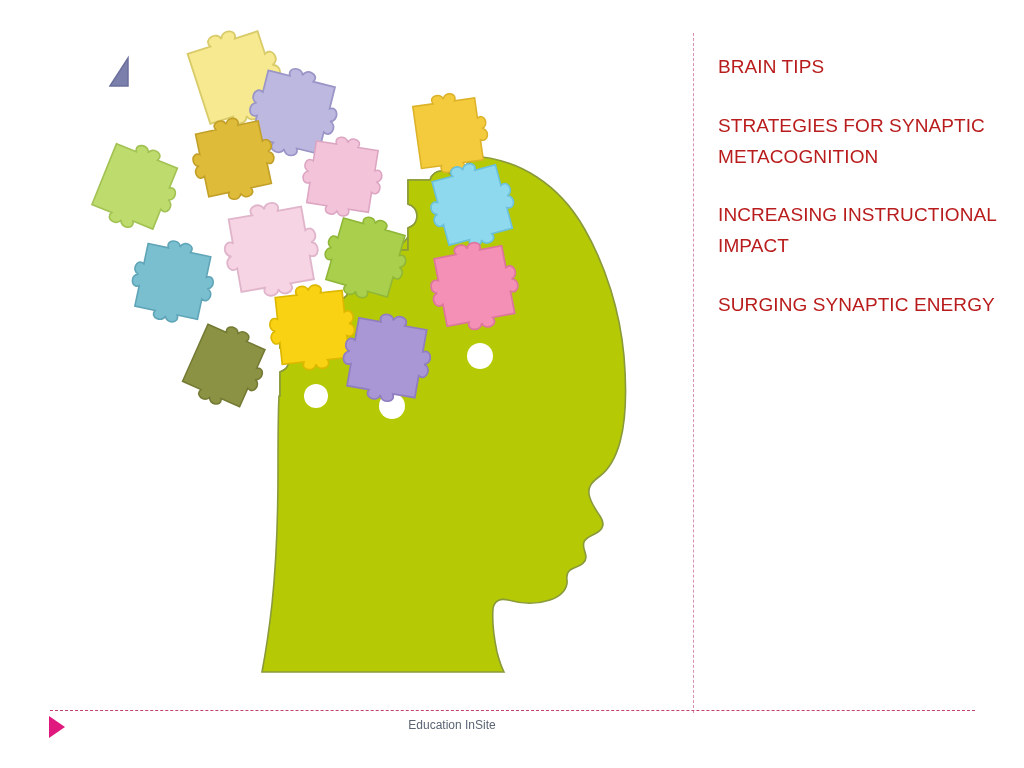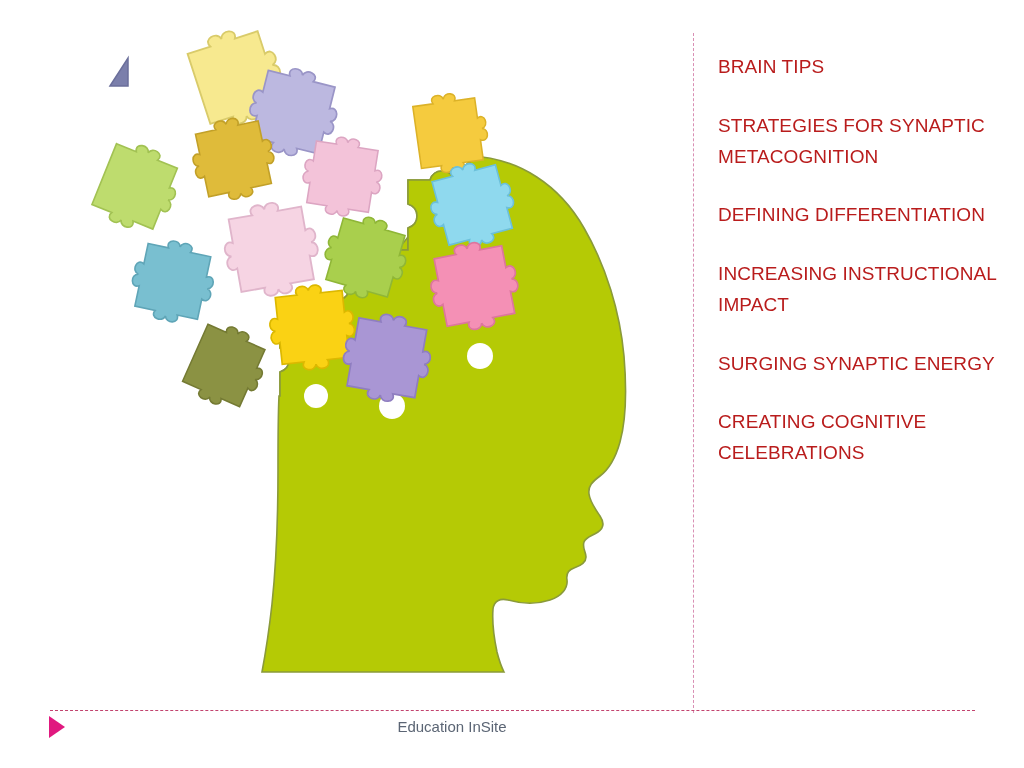--- a/index.html
+++ b/index.html
@@ -76,21 +76,21 @@
   }
   .tips-list li:last-child { margin-bottom: 0; }
 
   
   .footer-text {
     position: absolute;
     left: 0;
     top: 718px;
     width: 1024px;
     text-align: center;
-    font-size: 15px;
+    font-size: 12px;
     color: #5b6574;
   }
   .footer-text span { position: relative; left: -60px; }
 
   
   .artwork {
     position: absolute;
     left: 0;
     top: 0;
     width: 700px;
@@ -270,24 +270,22 @@
   </svg>
 
   <div class="divider-vert"></div>
   <div class="divider-horz"></div>
   <div class="play-triangle"></div>
 
   <div class="text-col">
     <ul class="tips-list">
       <li>BRAIN TIPS</li>
       <li>STRATEGIES FOR SYNAPTIC METACOGNITION</li>
-      <li>DEFINING DIFFERENTIATION</li>
       <li>INCREASING INSTRUCTIONAL IMPACT</li>
       <li>SURGING SYNAPTIC ENERGY</li>
-      <li>CREATING COGNITIVE CELEBRATIONS</li>
     </ul>
   </div>
 
   <div class="footer-text">
     <span>Education InSite</span>
   </div>
 
 </div>
 
 </body></html>

